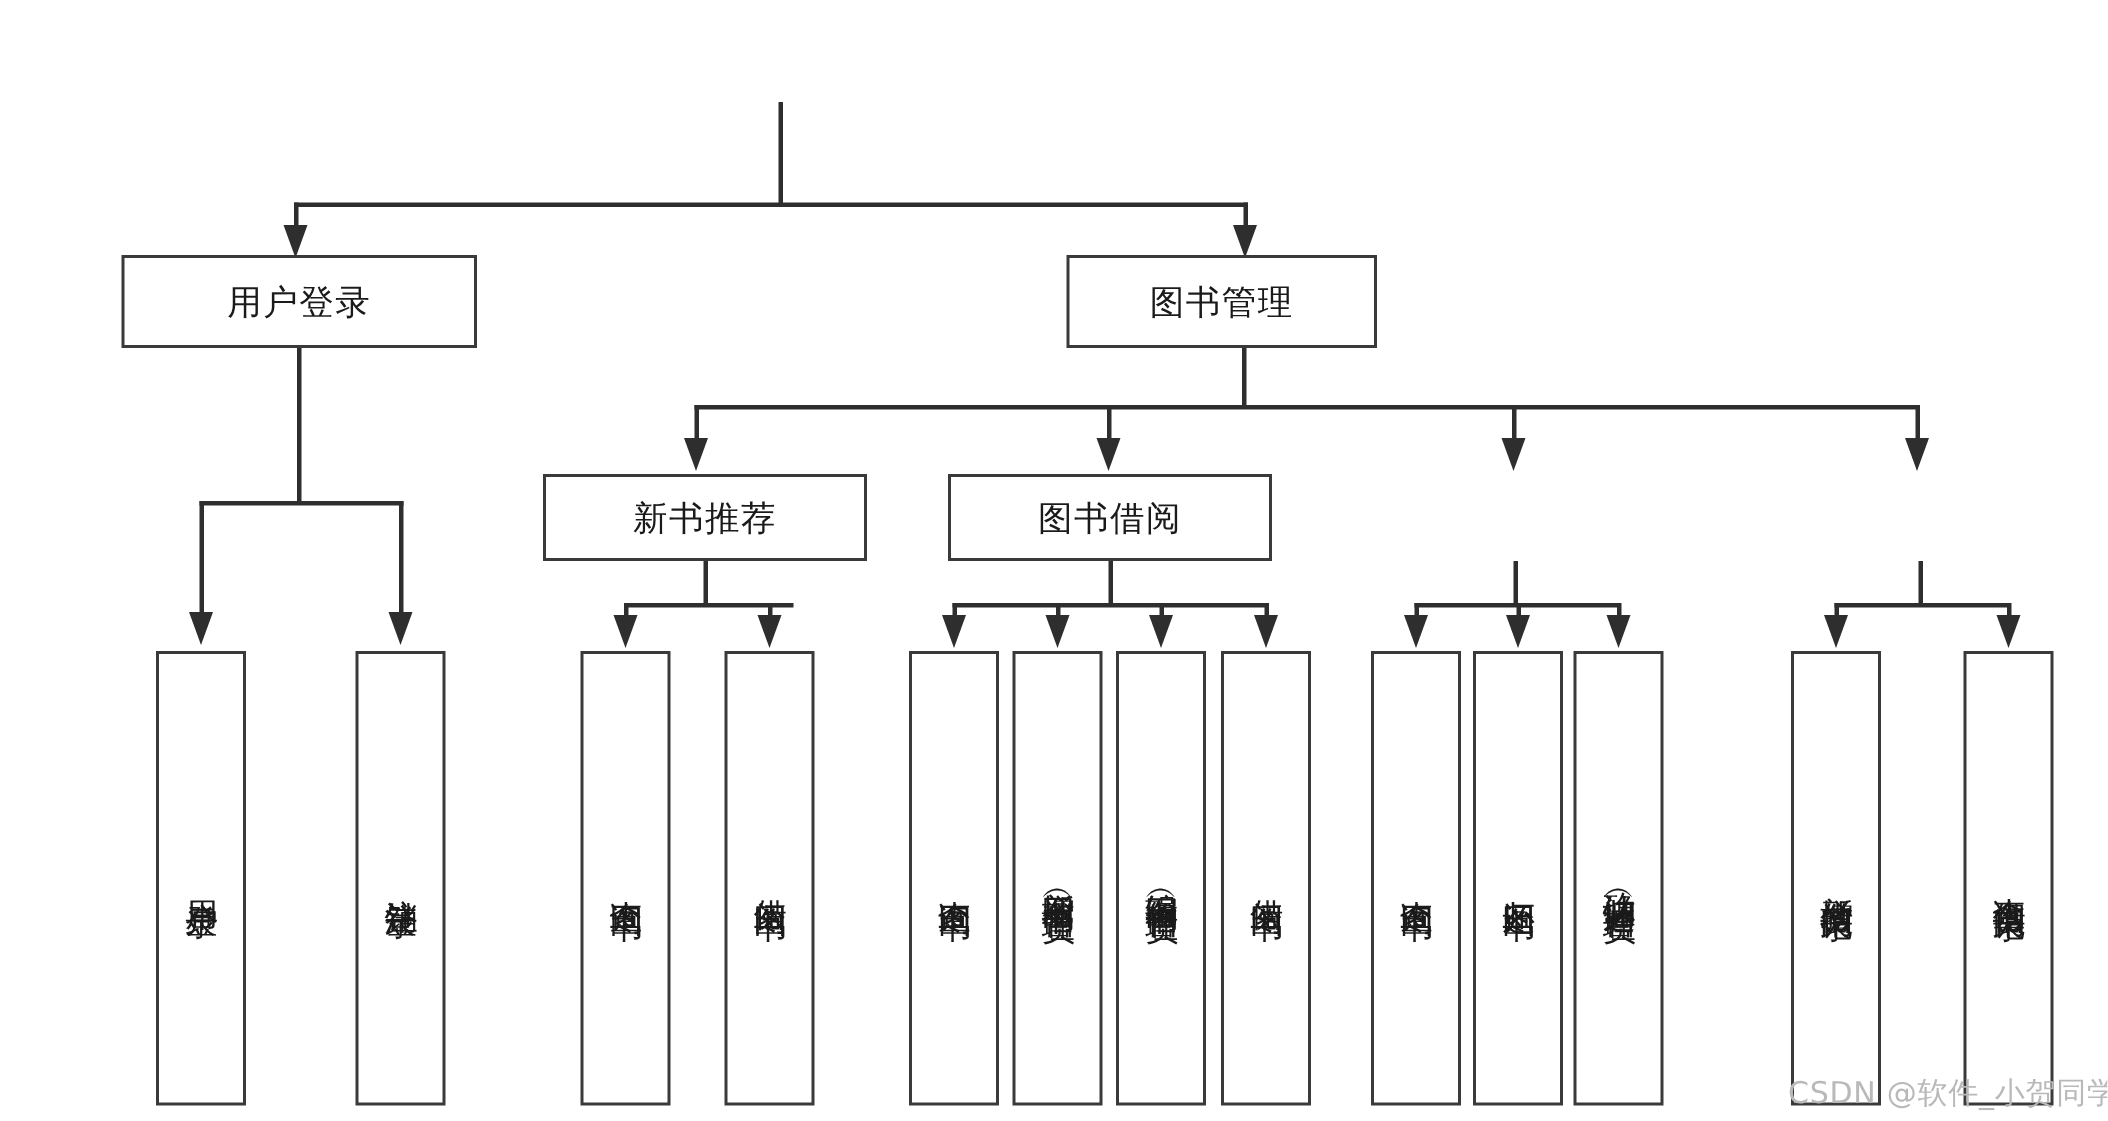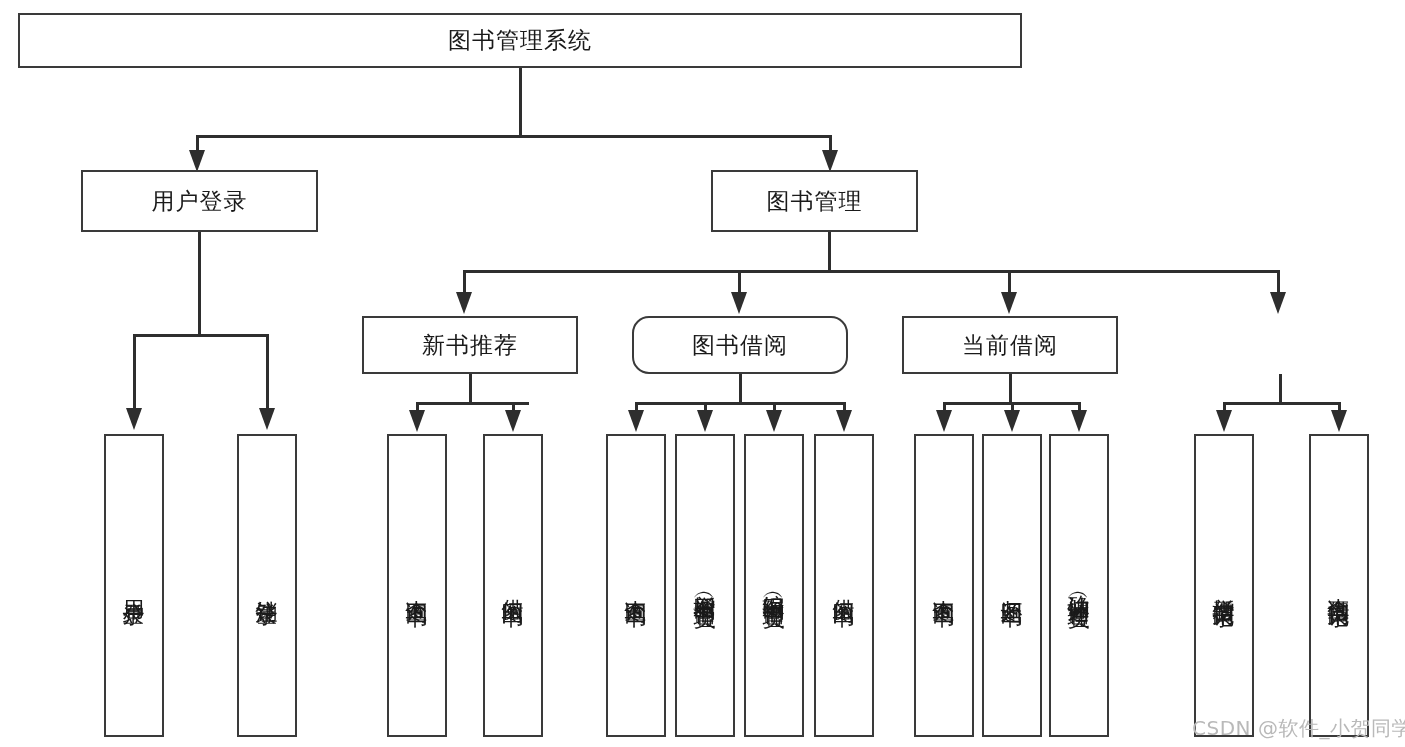--- a/index.html
+++ b/index.html
@@ -64,23 +64,20 @@
     color: #b9b9b9;
     white-space: nowrap;
     letter-spacing: 0.5px;
   }
 </style>
 </head>
 <body>
 
 <div id="canvas">
 
-  <div class="node horiz" style="left:18px; top:13px; width:1004px; height:55px;">
-    <span>图书管理系统</span>
-  </div>
 
   <div class="edge v" style="left:519px; top:68px; width:3px; height:68px;"></div>
 
   <div class="edge h" style="left:196px; top:135px; width:636px; height:3px;"></div>
 
   <div class="edge v" style="left:196px; top:135px; width:3px; height:22px;"></div>
   <div class="arrow" style="left:189px; top:150px;"></div>
   <div class="edge v" style="left:829px; top:135px; width:3px; height:22px;"></div>
   <div class="arrow" style="left:822px; top:150px;"></div>
 
@@ -105,25 +102,22 @@
   <div class="edge v" style="left:738px; top:270px; width:3px; height:30px;"></div>
   <div class="arrow" style="left:731px; top:292px;"></div>
   <div class="edge v" style="left:1008px; top:270px; width:3px; height:30px;"></div>
   <div class="arrow" style="left:1001px; top:292px;"></div>
   <div class="edge v" style="left:1277px; top:270px; width:3px; height:30px;"></div>
   <div class="arrow" style="left:1270px; top:292px;"></div>
 
   <div class="node horiz" style="left:362px; top:316px; width:216px; height:58px;">
     <span>新书推荐</span>
   </div>
-  <div class="node horiz" style="left:632px; top:316px; width:216px; height:58px;border-radius:17px;">
+  <div class="node horiz" style="left:632px; top:316px; width:216px; height:58px;">
     <span>图书借阅</span>
-  </div>
-  <div class="node horiz" style="left:902px; top:316px; width:216px; height:58px;">
-    <span>当前借阅</span>
   </div>
 
   <div class="edge v" style="left:469px; top:374px; width:3px; height:30px;"></div>
   <div class="edge h" style="left:416px; top:402px; width:113px; height:3px;"></div>
   <div class="edge v" style="left:416px; top:402px; width:3px; height:14px;"></div>
   <div class="arrow" style="left:409px; top:410px;"></div>
   <div class="edge v" style="left:512px; top:402px; width:3px; height:14px;"></div>
   <div class="arrow" style="left:505px; top:410px;"></div>
 
   <div class="edge v" style="left:739px; top:374px; width:3px; height:30px;"></div>

